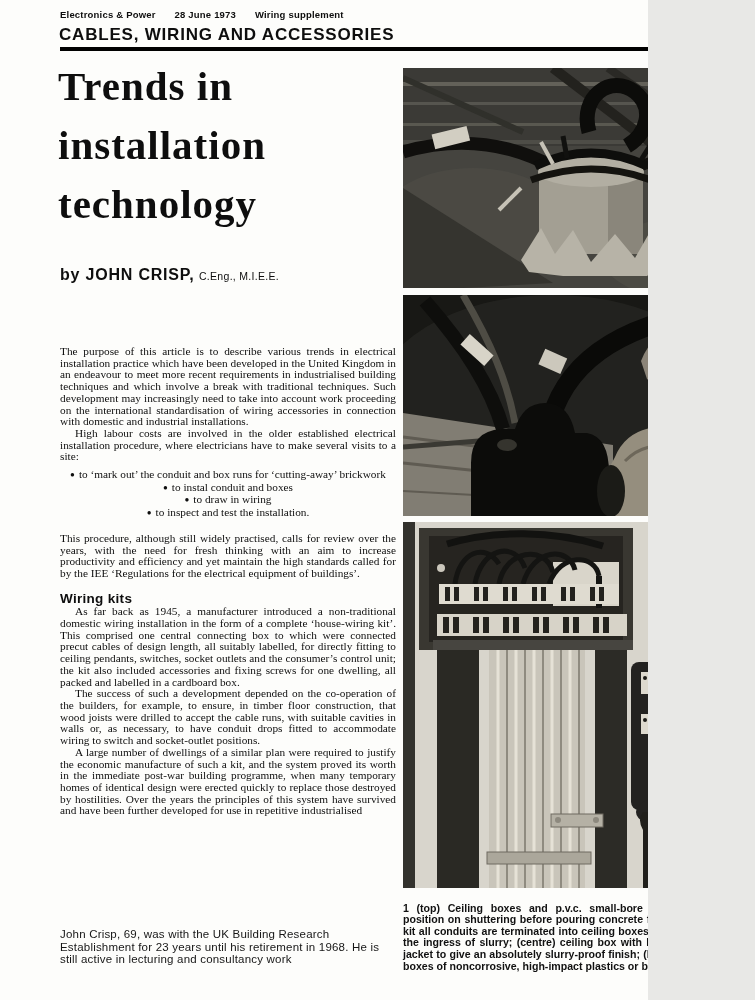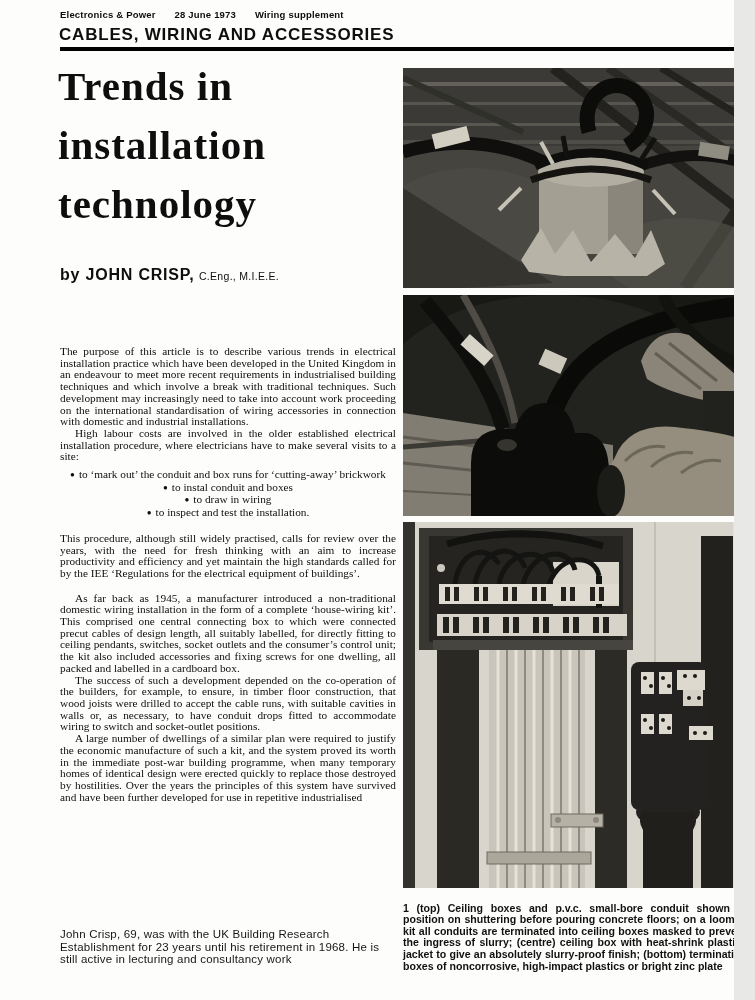--- a/index.html
+++ b/index.html
@@ -1,16 +1,16 @@
 <!DOCTYPE html>
 <html><head>
 <meta charset="utf-8">
 <style>
   html,body{margin:0;padding:0;background:#e8e8e6;}
-  .page{position:relative;width:734px;height:1000px;background:#fdfdfb;color:#0e0e0e;overflow:hidden;
+  .page{position:relative;width:648px;height:1000px;background:#fdfdfb;color:#0e0e0e;overflow:hidden;
         font-family:"Liberation Serif", serif;}
   
   .masthead{position:absolute;left:60px;top:9px;width:687px;display:flex;justify-content:space-between;
             font-family:"Liberation Sans", sans-serif;font-size:9.5px;font-weight:bold;letter-spacing:.2px;}
   .masthead .left span{margin-right:16px;}
   .banner{position:absolute;left:59px;top:25px;font-family:"Liberation Sans", sans-serif;
           font-weight:bold;font-size:17px;letter-spacing:.8px;}
   .rule{position:absolute;left:60px;top:47px;width:687px;height:4px;background:#000;}
   
   .title{position:absolute;left:58px;top:57px;width:340px;font-family:Liberation Serif, serif;
@@ -69,20 +69,21 @@
   <div class="bodycol">
     <p>The purpose of this article is to describe various trends in electrical installation practice which have been developed in the United Kingdom in an endeavour to meet more recent requirements in industrialised building techniques and which involve a break with traditional techniques. Such development may increasingly need to take into account work proceeding on the international standardisation of wiring accessories in connection with domestic and industrial installations.</p>
     <p class="p-indent">High labour costs are involved in the older established electrical installation procedure, where electricians have to make several visits to a site:</p>
     <ul class="visits">
       <li><span class="blt">●</span><span>to ‘mark out’ the conduit and box runs for ‘cutting-away’ brickwork</span></li>
       <li><span class="blt">●</span><span>to instal conduit and boxes</span></li>
       <li><span class="blt">●</span><span>to draw in wiring</span></li>
       <li><span class="blt">●</span><span>to inspect and test the installation.</span></li>
     </ul>
     <p class="review">This procedure, although still widely practised, calls for review over the years, with the need for fresh thinking with an aim to increase productivity and efficiency and yet maintain the high standards called for by the IEE ‘Regulations for the electrical equipment of buildings’.</p>
+    <h3 class="kits">Wiring kits</h3>
     <p class="p-indent">As far back as 1945, a manufacturer introduced a non-traditional domestic wiring installation in the form of a complete ‘house-wiring kit’. This comprised one central connecting box to which were connected precut cables of design length, all suitably labelled, for directly fitting to ceiling pendants, switches, socket outlets and the consumer’s control unit; the kit also included accessories and fixing screws for one dwelling, all packed and labelled in a cardboard box.</p>
     <p class="p-indent">The success of such a development depended on the co-operation of the builders, for example, to ensure, in timber floor construction, that wood joists were drilled to accept the cable runs, with suitable cavities in walls or, as necessary, to have conduit drops fitted to accommodate wiring to switch and socket-outlet positions.</p>
     <p class="p-indent">A large number of dwellings of a similar plan were required to justify the economic manufacture of such a kit, and the system proved its worth in the immediate post-war building programme, when many temporary homes of identical design were erected quickly to replace those destroyed by hostilities. Over the years the principles of this system have survived and have been further developed for use in repetitive industrialised</p>
   </div>
 
   <div class="author-note">John Crisp, 69, was with the UK Building Research Establishment for 23 years until his retirement in 1968. He is still active in lecturing and consultancy work</div>
 
   <div class="fig" id="fig1">
     <svg viewBox="0 0 344 220" preserveAspectRatio="none">
       <rect width="344" height="220" fill="#45443f"></rect>

